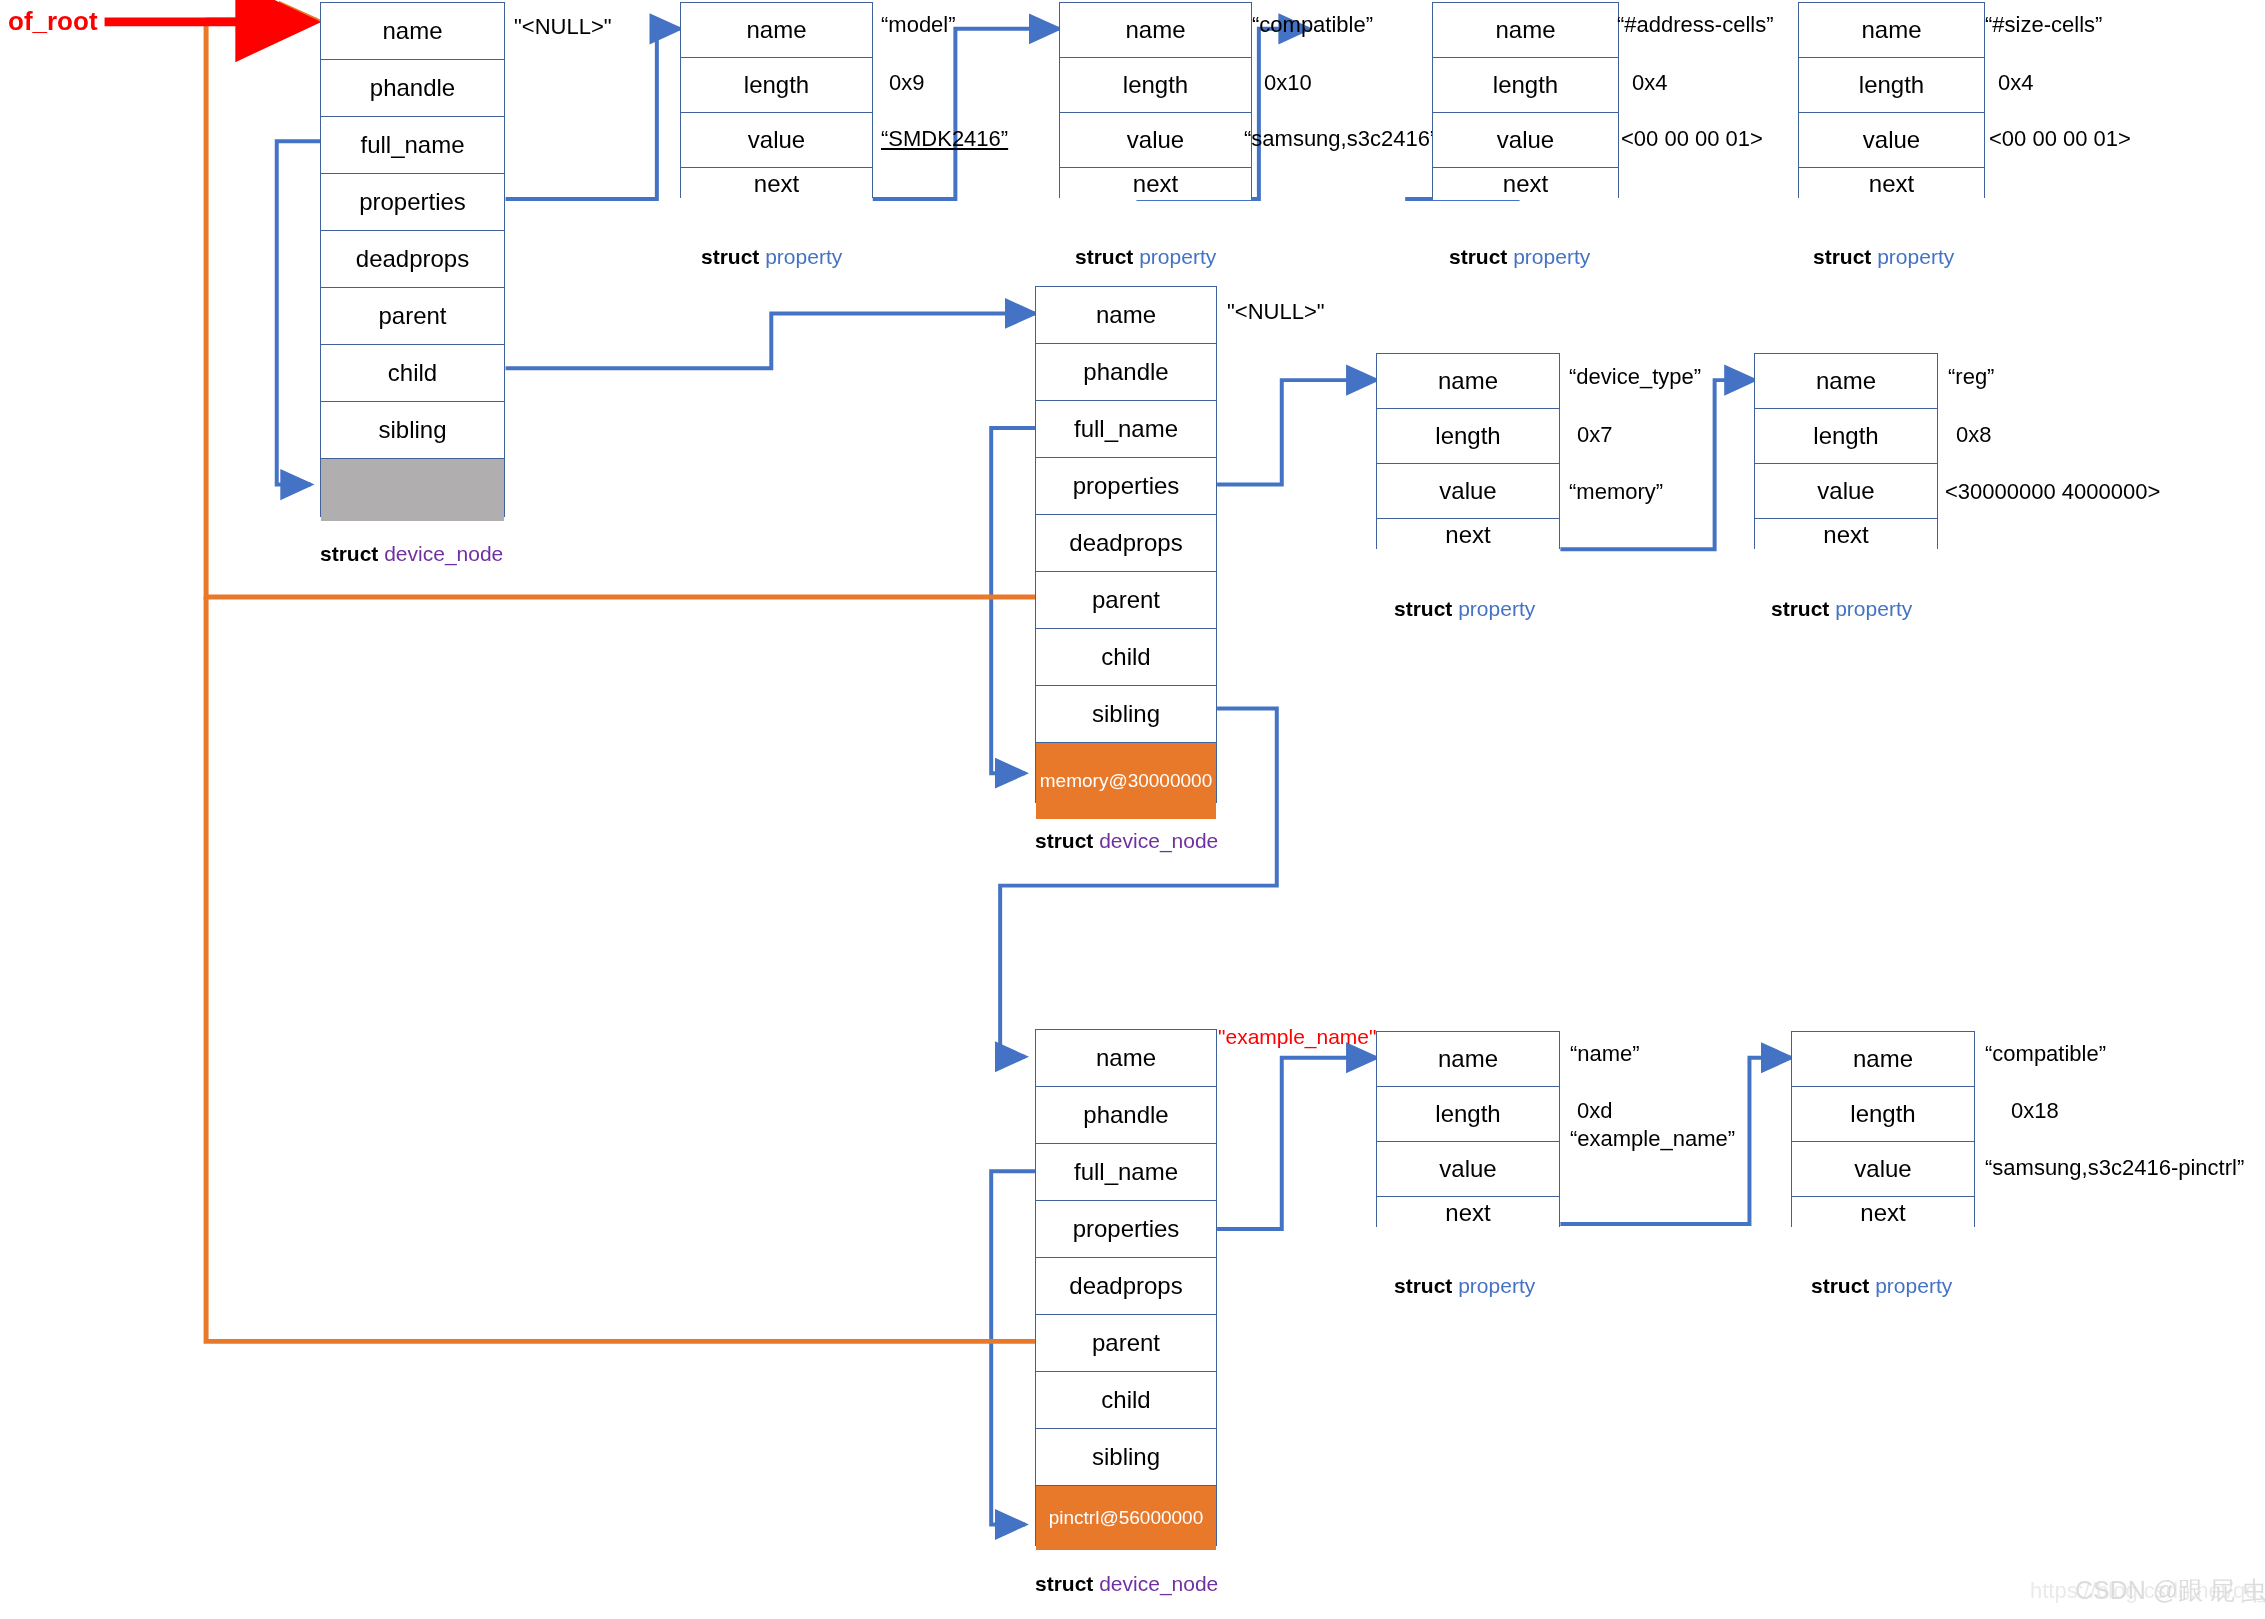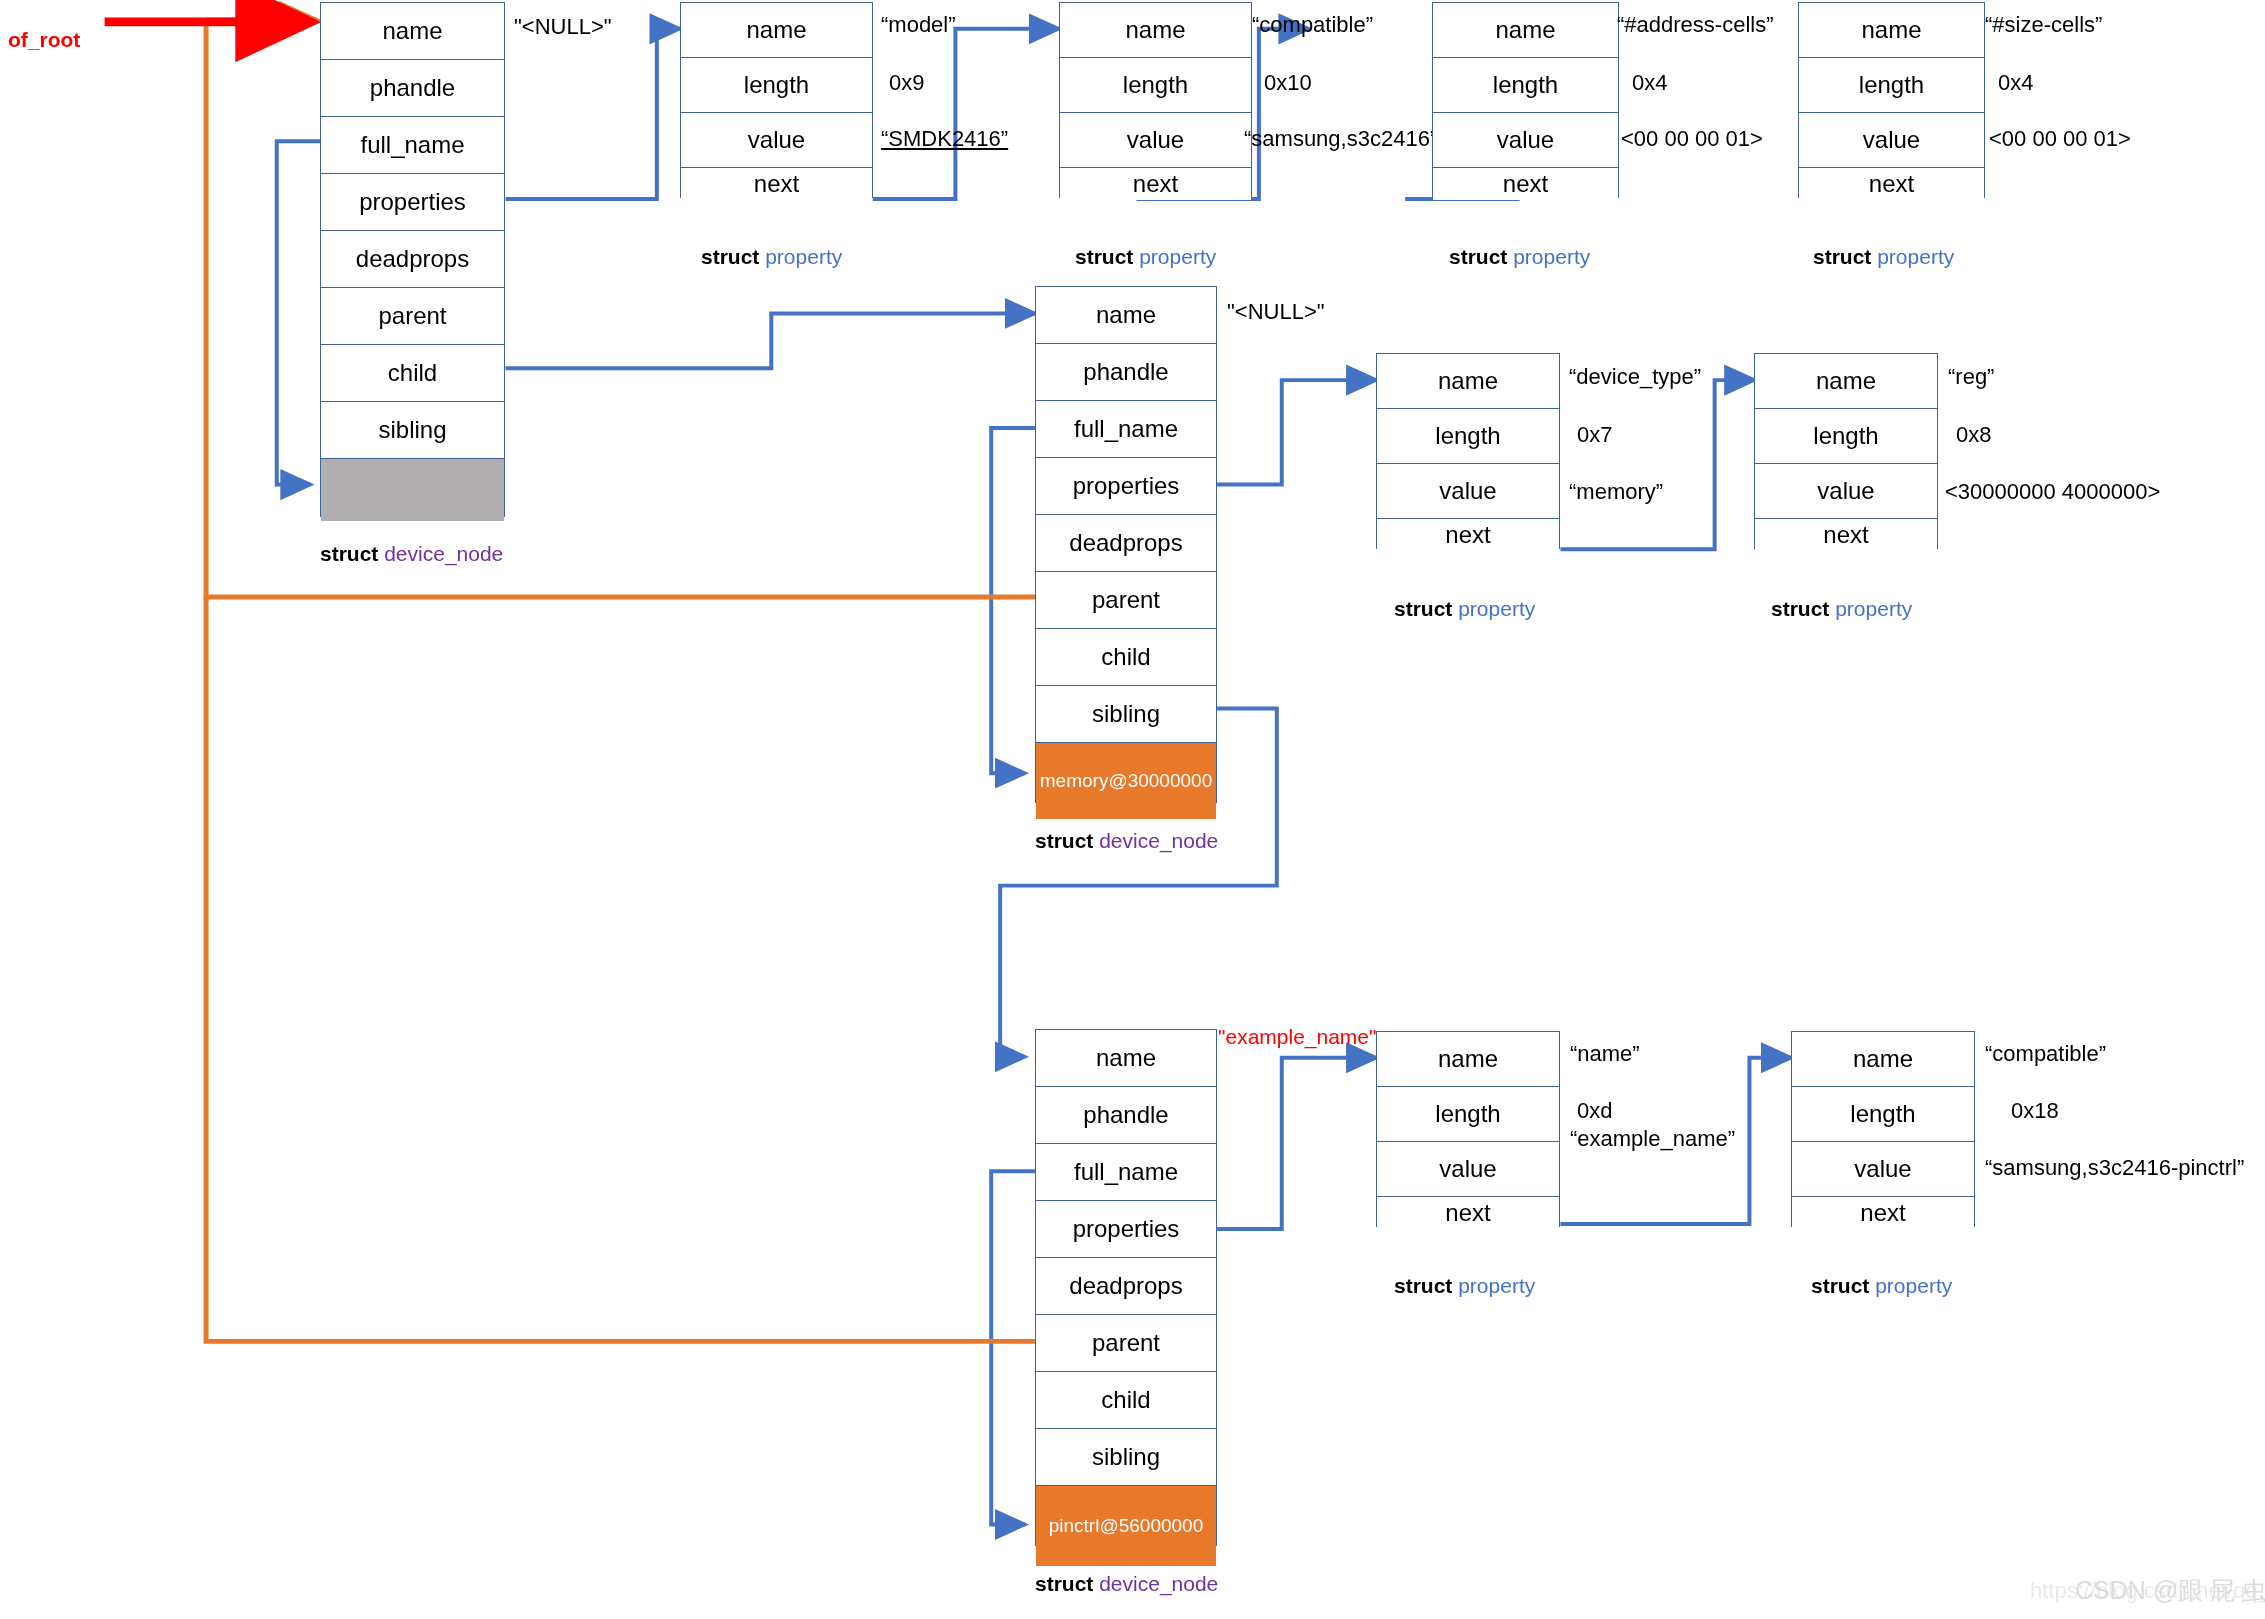--- a/index.html
+++ b/index.html
@@ -21,21 +21,21 @@
   .ann{position:absolute;font-size:22px;color:#000;white-space:nowrap;}
   .ann.red{color:#fe0000;font-size:21px;}
 
   
   .caption{position:absolute;font-size:21px;color:#000;white-space:nowrap;}
   .caption .kw{color:#000;font-weight:600;}
   .caption .tn{color:#4472c4;}
   .caption .tn.dn{color:#7030a0;}
 
   
-  .oflabel{position:absolute;color:#fe0000;font-size:21px;font-weight:bold;white-space:nowrap;margin-top:22px;}
+  .oflabel{position:absolute;color:#fe0000;font-size:26px;font-weight:bold;white-space:nowrap;}
 
   
   .wm{position:absolute;white-space:nowrap;font-size:25px;color:#dcdcdc;}
   .wm .u{color:#eaeaea;font-size:22px;}
 </style>
 </head>
 <body>
 
 <div id="stage">
 
@@ -214,21 +214,21 @@
 
   <div class="struct node" style="left:1035px;top:1029px;width:182px;height:517px;">
     <div class="row" style="height:57px">name</div>
     <div class="row" style="height:57px">phandle</div>
     <div class="row" style="height:57px">full_name</div>
     <div class="row" style="height:57px">properties</div>
     <div class="row" style="height:57px">deadprops</div>
     <div class="row" style="height:57px">parent</div>
     <div class="row" style="height:57px">child</div>
     <div class="row" style="height:57px">sibling</div>
-    <div class="row orange" style="height:80px">pinctrl@56000000</div>
+    <div class="row orange" style="height:64px">pinctrl@56000000</div>
   </div>
   <div class="ann red" style="left:1218px;top:1025px;">"example_name"</div>
   <div class="caption" style="left:1035px;top:1572px;">
     <span class="kw">struct </span>
     <span class="tn dn">device_node</span>
   </div>
 
   <div class="struct prop" style="left:1376px;top:1031px;width:184px;height:196px;">
     <div class="row" style="height:55px">name</div>
     <div class="row" style="height:55px">length</div>

